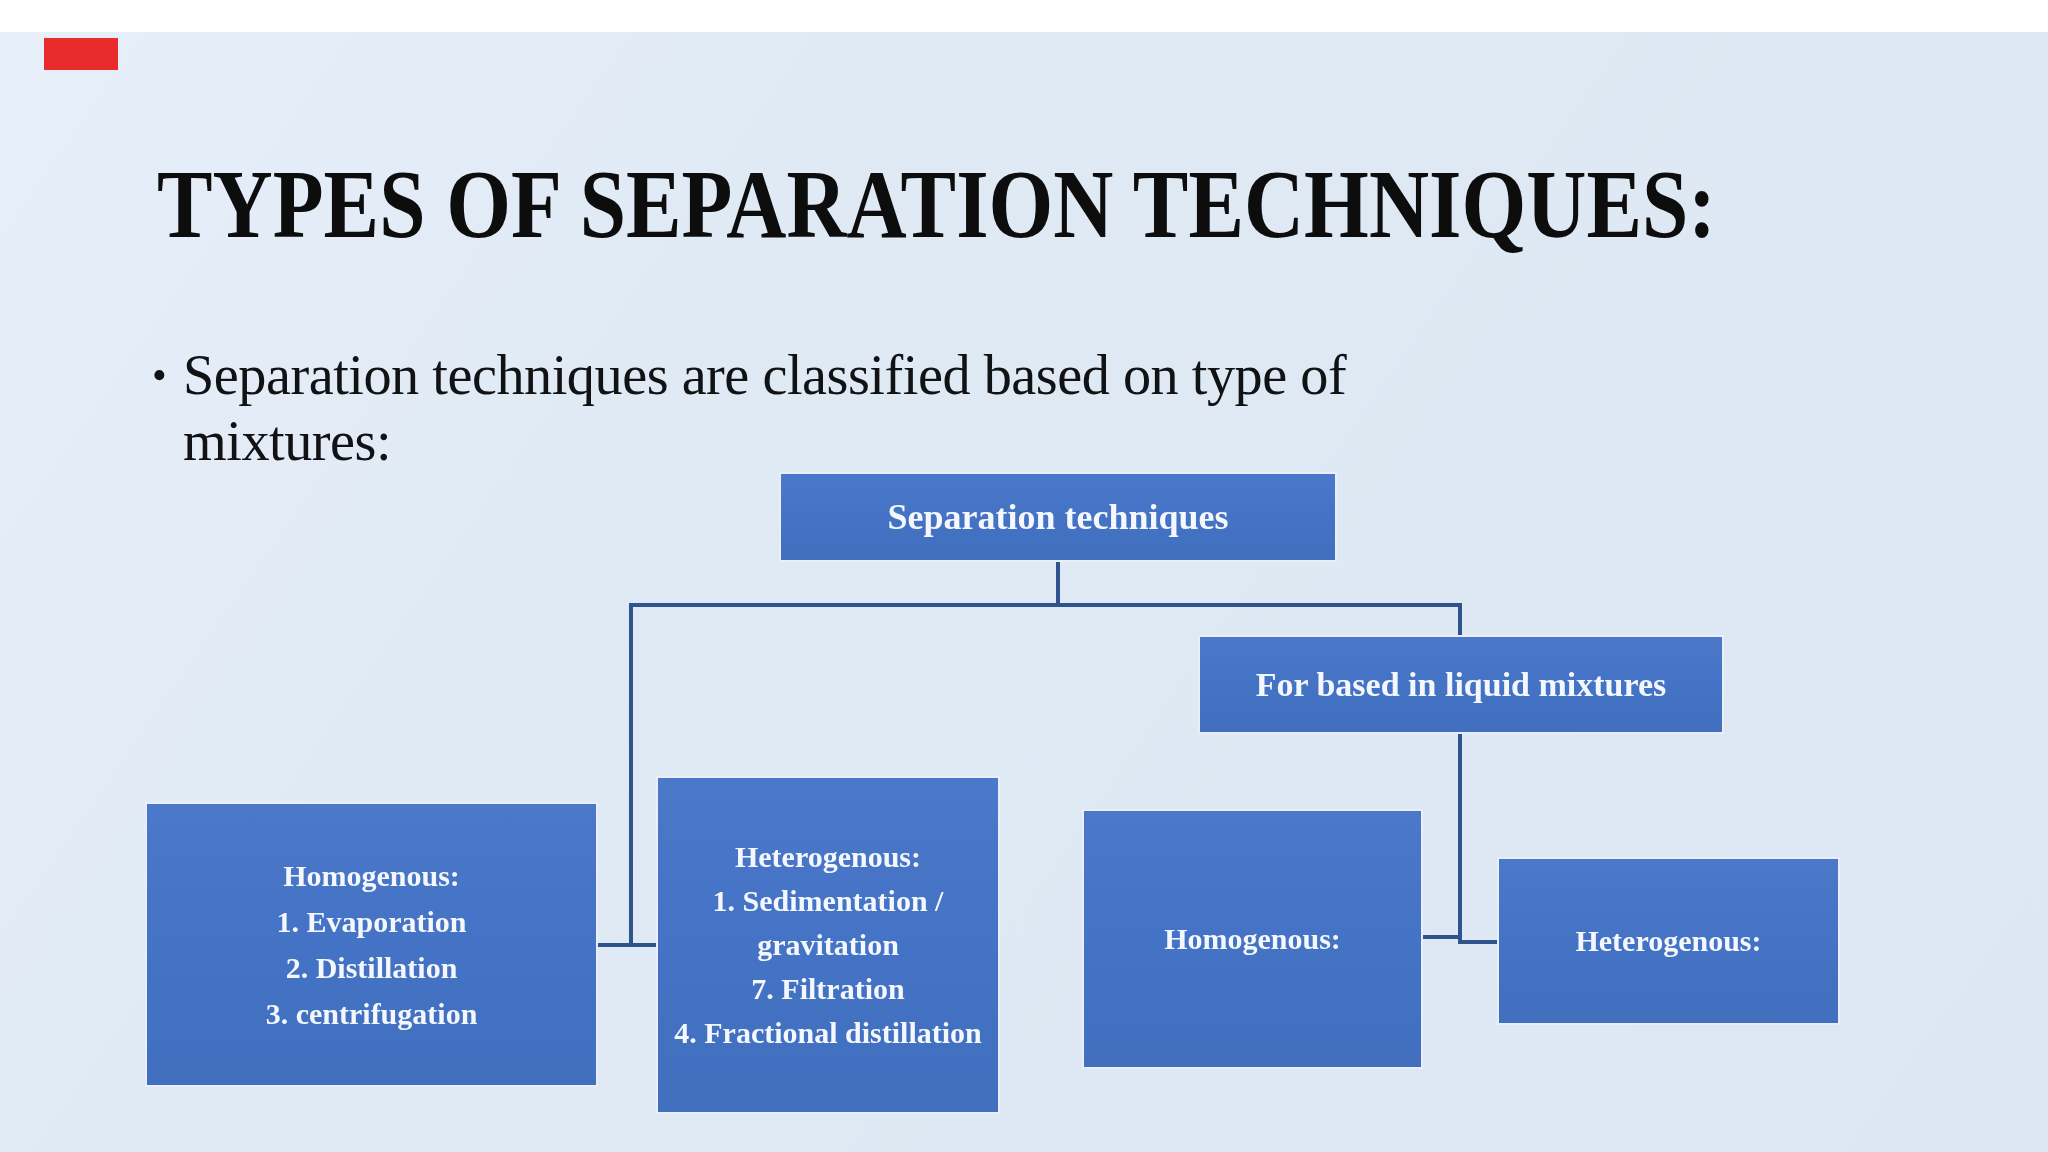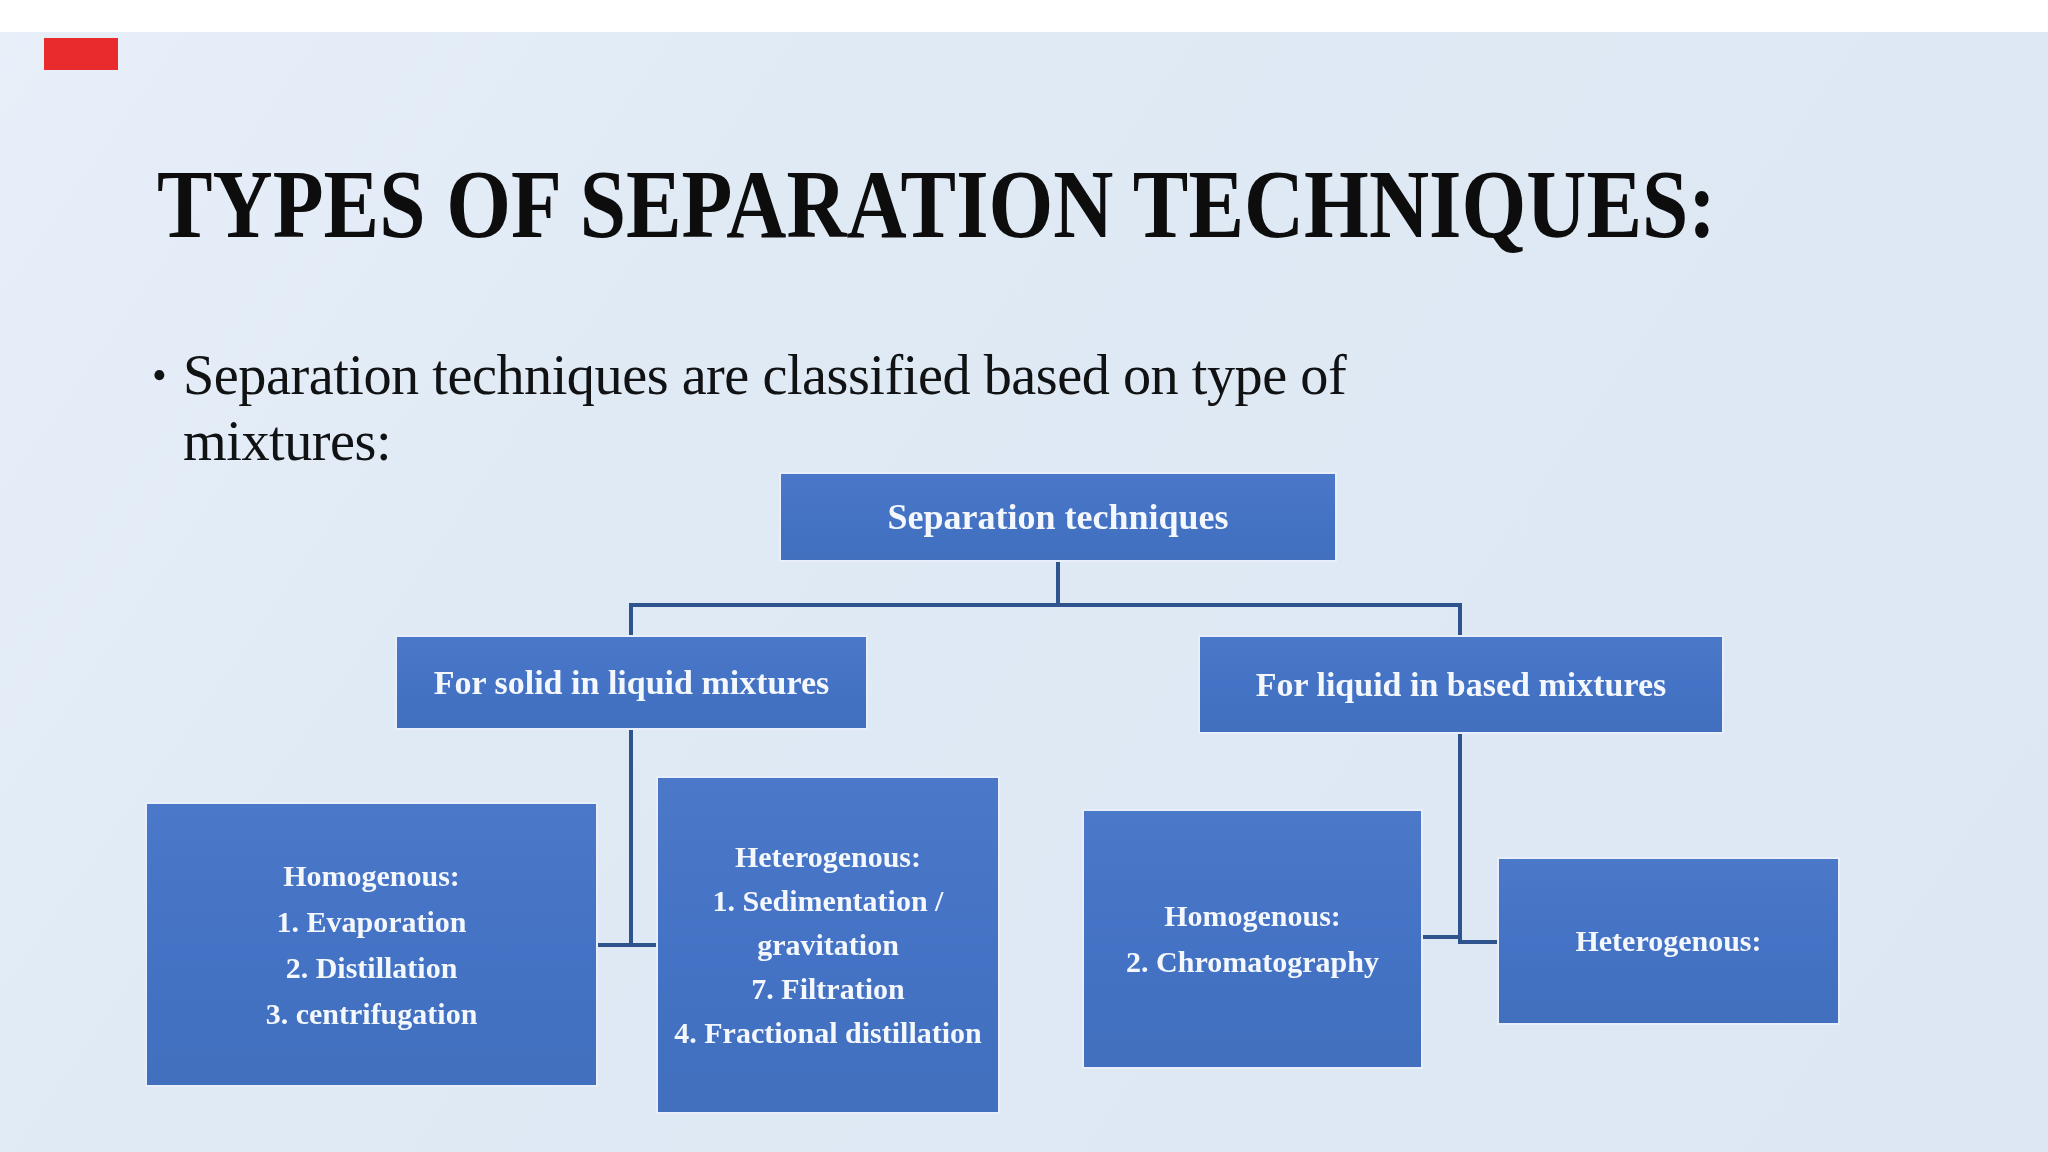--- a/index.html
+++ b/index.html
@@ -94,44 +94,40 @@
   <div class="connector c-left-v"></div>
   <div class="connector c-right-v"></div>
   <div class="connector c-left-stub"></div>
   <div class="connector c-right-stub-a"></div>
   <div class="connector c-right-stub-b"></div>
 
   <div class="node node-root">
     <span class="one-line">Separation techniques</span>
   </div>
 
-  <div class="node node-solid">
-    <span class="one-line">For solid in liquid mixtures</span>
-  </div>
 
   <div class="node node-liquid">
-    <span class="one-line">For liquid in based mixtures</span>
+    <span class="one-line">For based in liquid mixtures</span>
   </div>
 
   <div class="node node-leaf lh46 node-solid-homo">
     <div class="nline">Homogenous:</div>
     <div class="nline">1. Evaporation</div>
     <div class="nline">2. Distillation</div>
     <div class="nline">3. centrifugation</div>
   </div>
 
   <div class="node node-leaf lh44 node-solid-het">
     <div class="nline">Heterogenous:</div>
     <div class="nline">1. Sedimentation / gravitation</div>
     <div class="nline">7. Filtration</div>
     <div class="nline">4. Fractional distillation</div>
   </div>
 
   <div class="node node-leaf lh46 node-liquid-homo">
     <div class="nline">Homogenous:</div>
-    <div class="nline">2. Chromatography</div>
   </div>
 
   <div class="node node-leaf lh44 node-liquid-het">
     <div class="nline">Heterogenous:</div>
   </div>
 
 </div>
 
 </body></html>

